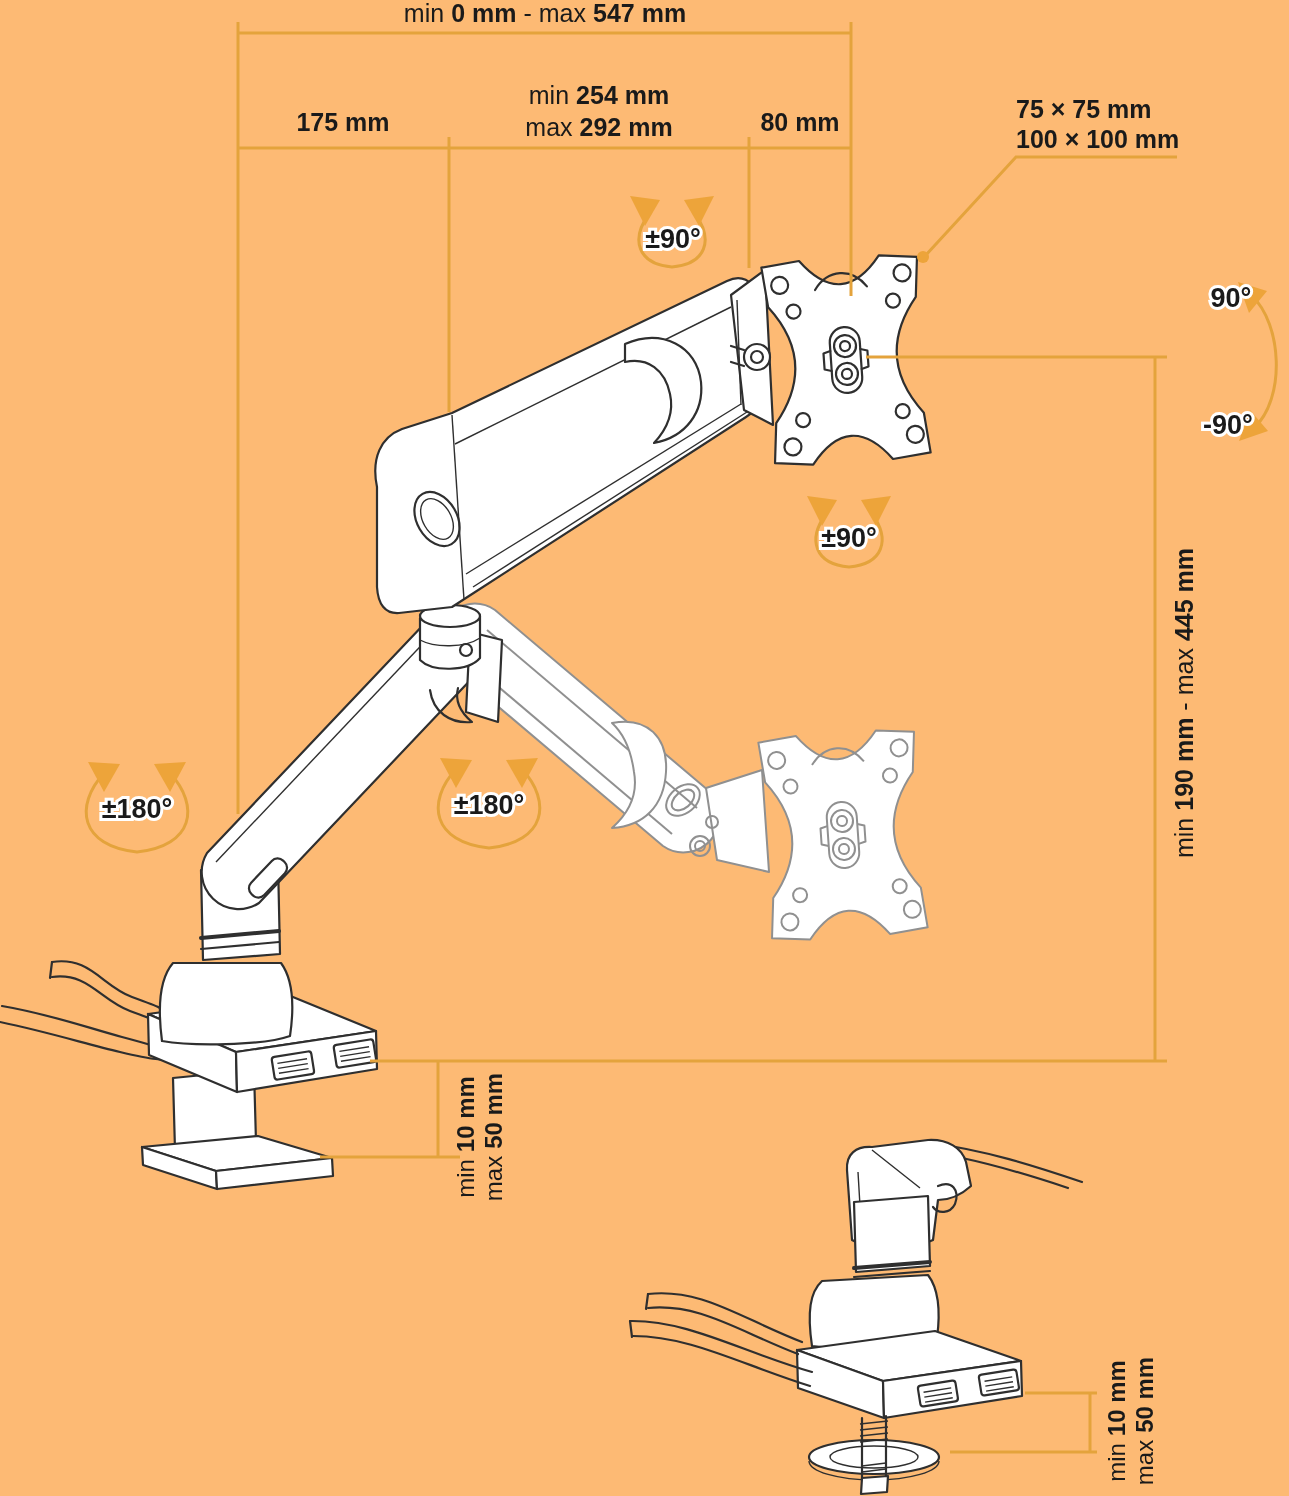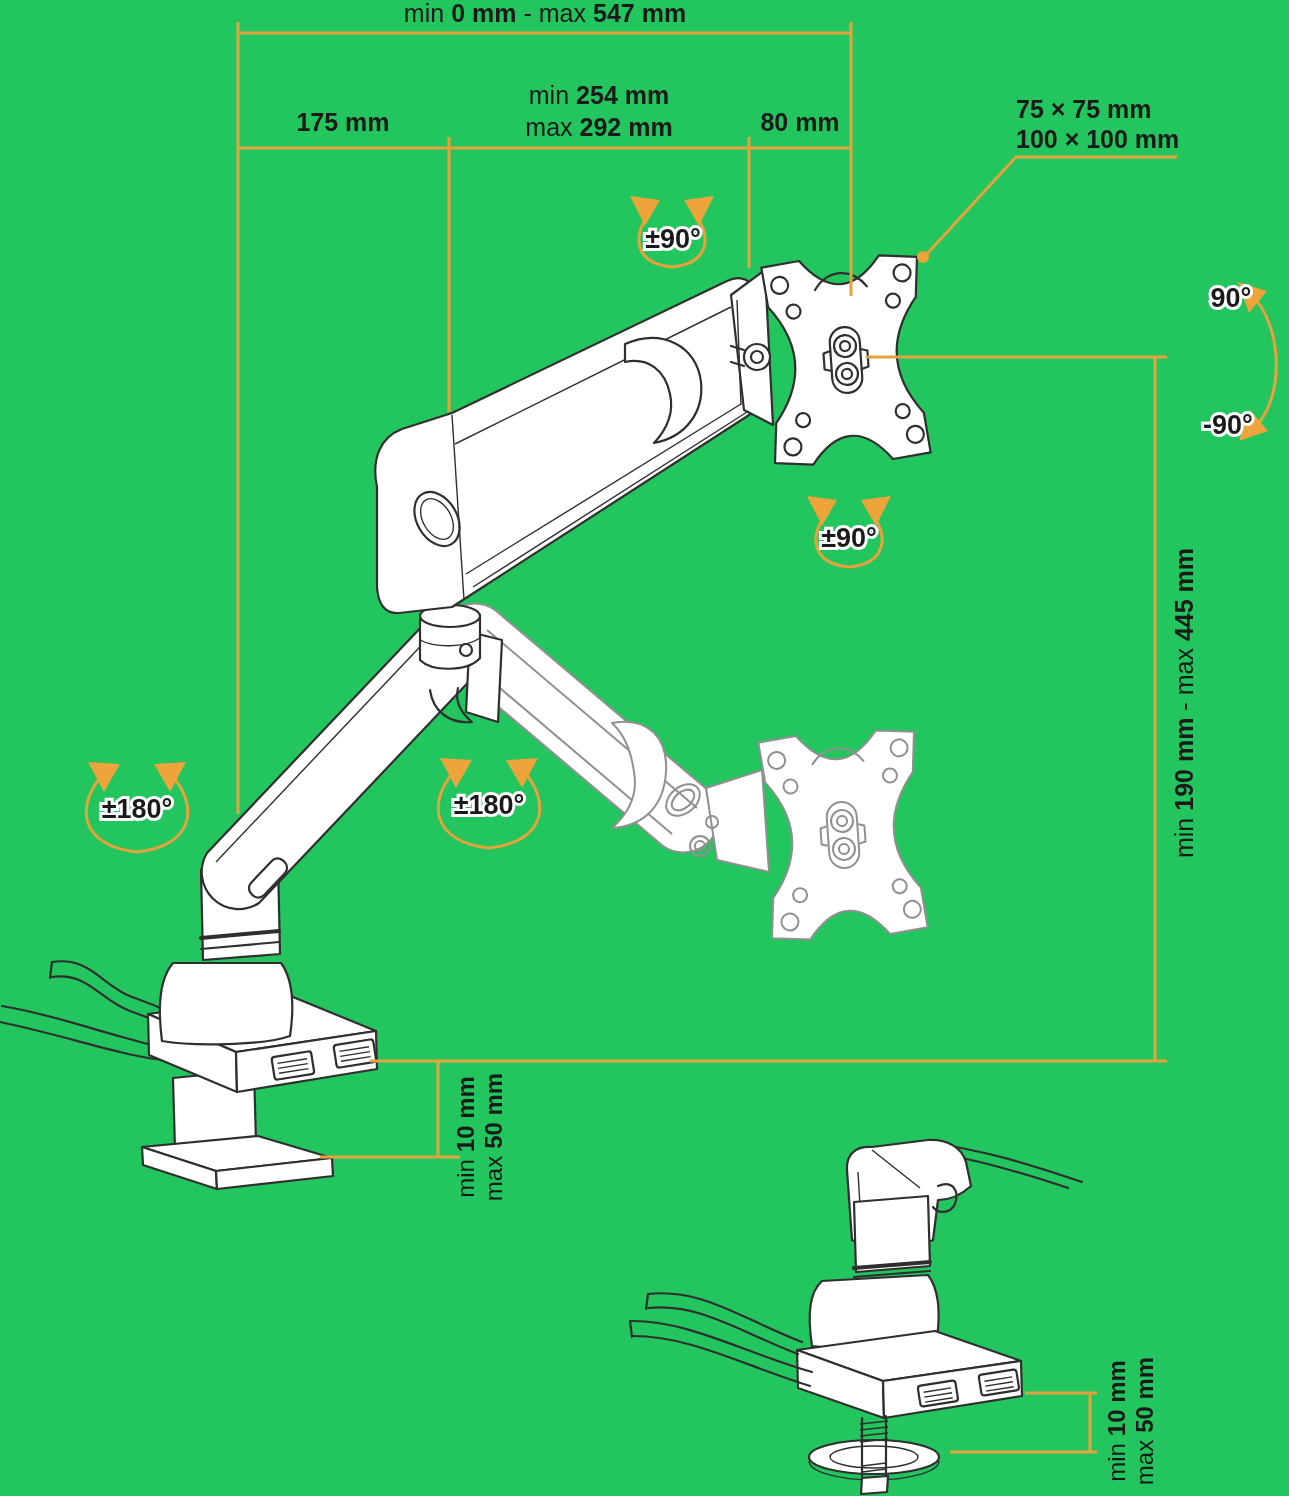--- a/index.html
+++ b/index.html
@@ -1,16 +1,16 @@
 <!DOCTYPE html>
 <html><head>
 <meta charset="utf-8">
 <style>
   html,body{margin:0;padding:0;background:#ffffff;}
-  .stage{position:relative;width:1289px;height:1496px;background:#22c55e;overflow:hidden;
+  .stage{position:relative;width:1289px;height:1496px;background:#fdba74;overflow:hidden;
          font-family:"Liberation Sans", sans-serif;}
   svg{display:block}
   .ink   {stroke:#2f2f2f;stroke-width:2.2;fill:none;stroke-linejoin:round;stroke-linecap:round;}
   .inkf  {stroke:#2f2f2f;stroke-width:2.2;fill:#ffffff;stroke-linejoin:round;}
   .thin  {stroke:#2f2f2f;stroke-width:1.4;fill:none;stroke-linejoin:round;}
   .ghost {stroke:#909090;stroke-width:2;fill:none;stroke-linejoin:round;}
   .ghostf{stroke:#909090;stroke-width:2;fill:#ffffff;stroke-linejoin:round;}
   .dim   {stroke:#e4a33c;stroke-width:3;fill:none;stroke-linecap:butt;}
   .arrow {fill:#eda43a;stroke:none;}
   .lbl   {fill:#1a1a1a;font-size:25px;}

